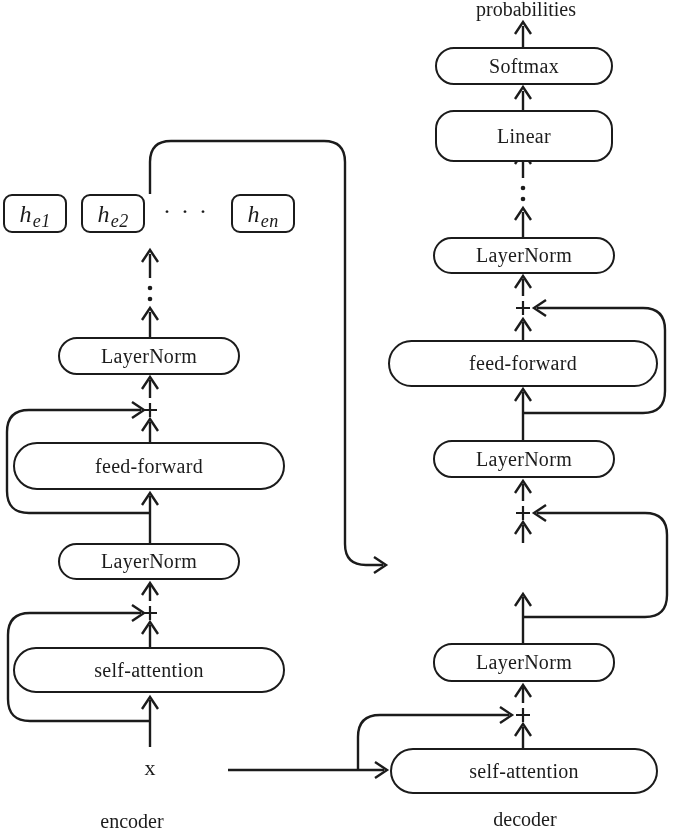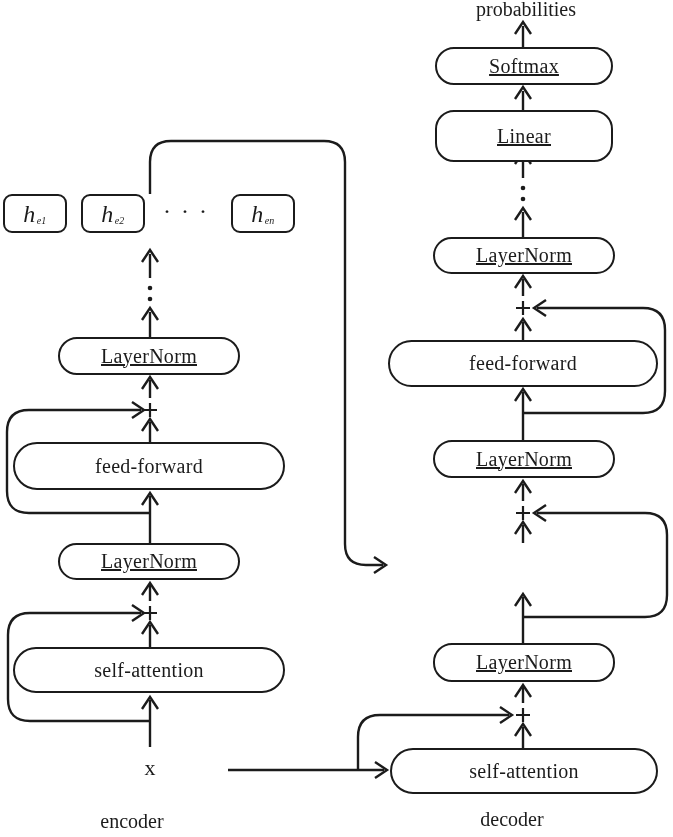--- a/index.html
+++ b/index.html
@@ -27,24 +27,24 @@
     border: 2.5px solid var(--stroke);
     background: var(--bg);
     display: flex;
     align-items: center;
     justify-content: center;
     font-size: 20px;
     letter-spacing: 0.3px;
     white-space: nowrap;
   }
   .capsule { border-radius: 25px; }
-  .pill    { border-radius: 19px; text-decoration: underline; }
+  .pill    { border-radius: 19px; }
   .hbox    { border-radius: 9px; font-style: italic; }
   .hbase   { font-size: 24px; line-height: 1; }
-  .hsub    { font-size: 10px; line-height: 1; position: relative; bottom: -7px; margin-left: 1px; }
+  .hsub    { font-size: 18px; line-height: 1; position: relative; bottom: -7px; margin-left: 1px; }
   .lbl {
     position: absolute;
     text-align: center;
     font-size: 20px;
     white-space: nowrap;
   }
   .lbl.big { font-size: 22px; }
   .lbl.dots { font-size: 24px; letter-spacing: 2px; }
 </style>
 </head>
@@ -233,15 +233,15 @@
   <div class="box pill" style="left:435px; top:110px; width:178px; height:52px;">
     <span>Linear</span>
   </div>
   <div class="box pill" style="left:435px; top:47px; width:178px; height:38px;">
     <span>Softmax</span>
   </div>
 
   <div class="lbl" style="left:431px; top:-2px; width:190px;">probabilities</div>
   <div class="lbl big" style="left:130px; top:755px; width:40px;">x</div>
   <div class="lbl" style="left:82px; top:810px; width:100px;">encoder</div>
-  <div class="lbl" style="left:462px; top:808px; width:100px;">decoder</div>
+  <div class="lbl" style="left:475px; top:808px; width:100px;">decoder</div>
 
 </div>
 
 </body></html>

